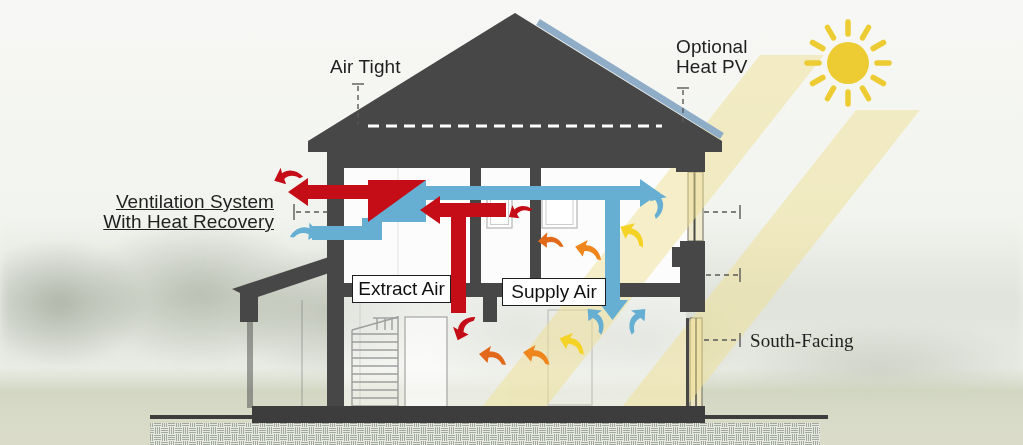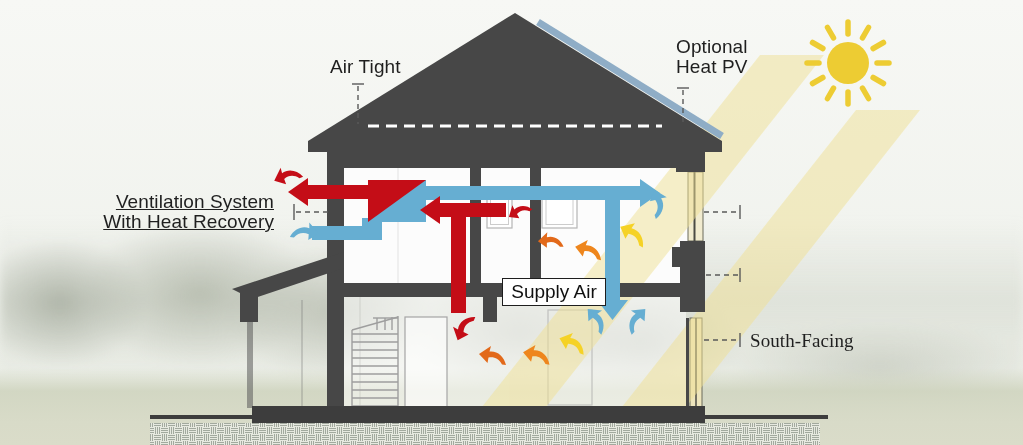--- a/index.html
+++ b/index.html
@@ -211,19 +211,20 @@
   <div class="label" style="left:676px;top:37px;line-height:20px;">
     <div>Optional</div>
     <div>Heat PV</div>
   </div>
 
   <div class="label right" style="left:96px;top:192px;width:178px;line-height:20px;text-decoration:underline;">
     <div>Ventilation System</div>
     <div>With Heat Recovery</div>
   </div>
 
+  <div class="tagbox" style="left:352px;top:275px;width:97px;height:26px;">Extract Air</div>
 
   <div class="tagbox" style="left:502px;top:278px;width:102px;height:26px;">Supply Air</div>
 
 
 
   <div class="label" style="left:750px;top:330px;font-family:Liberation Serif, serif;">South-Facing</div>
 </div>
 
 </body></html>

